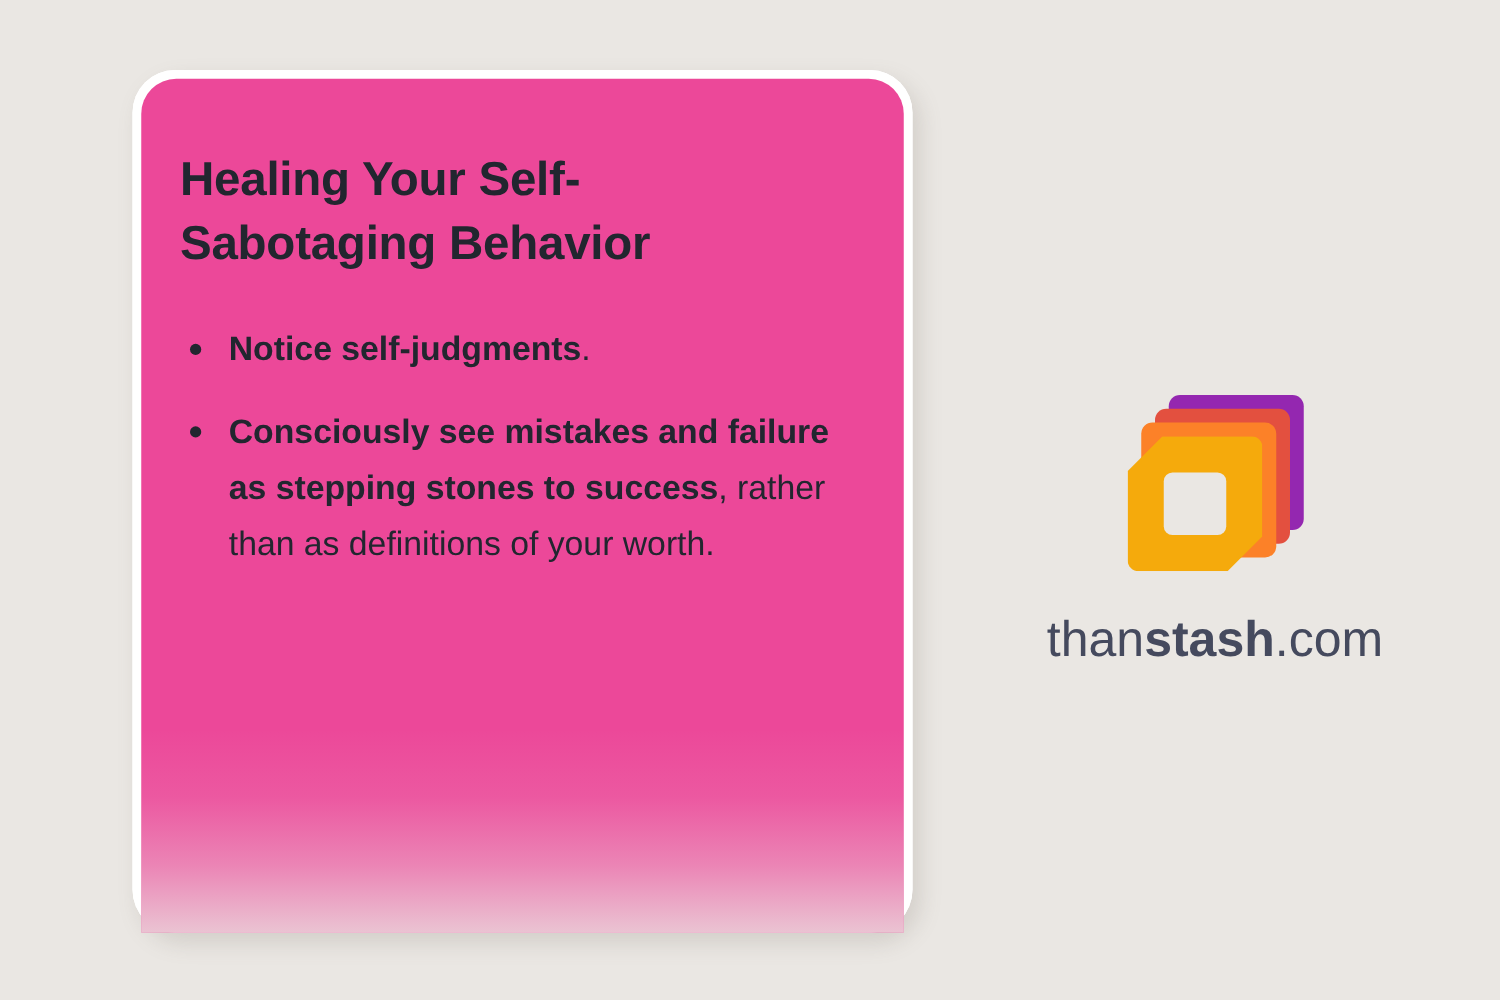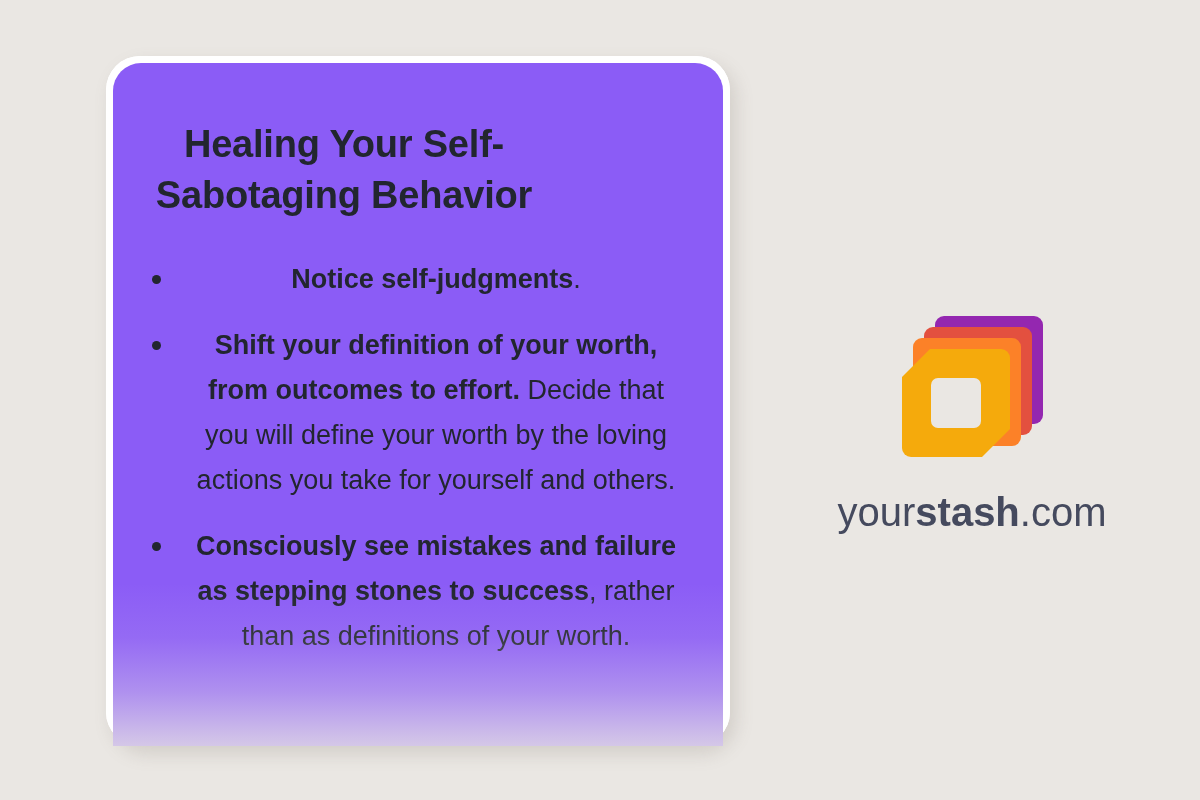--- a/index.html
+++ b/index.html
@@ -171,36 +171,32 @@
   #wordmark .thick { font-weight: bold; }
 </style>
 </head>
 <body style="background: rgb(234, 231, 227);">
 
 <div id="card-wrapper">
 
   <div id="card-shadow" style="background: rgb(255, 255, 255);"></div>
   <div id="card-outline" style="background: rgb(255, 255, 255);"></div>
 
-  <div id="card-body" style="background: #8b5cf6; text-align: center;">
+  <div id="card-body" style="background: #ec4899;">
     <div id="card-content">
 
       <h1 id="card-title">Healing Your Self-Sabotaging Behavior</h1>
 
       <ul class="bullet-list">
 
         <li class="bullet-item">
           <span class="dot"></span>
           <span class="lead">Notice self-judgments</span><span class="rest">.</span>
         </li>
 
-        <li class="bullet-item">
-          <span class="dot"></span>
-          <span class="lead">Shift your definition of your worth, from outcomes to effort.</span><span class="rest"> Decide that you will define your worth by the loving actions you take for yourself and others.</span>
-        </li>
 
         <li class="bullet-item">
           <span class="dot"></span>
           <span class="lead">Consciously see mistakes and failure as stepping stones to success</span><span class="rest">, rather than as definitions of your worth.</span>
         </li>
 
       </ul>
     </div>
 
     <div id="card-fade"></div>
@@ -211,15 +207,15 @@
 
   <div id="logo-mark">
     <div class="logo-layer" id="logo-layer-0" style="background: rgb(148, 39, 176);"></div>
     <div class="logo-layer" id="logo-layer-1" style="background: rgb(227, 80, 63);"></div>
     <div class="logo-layer" id="logo-layer-2" style="background: rgb(252, 129, 40);"></div>
     <div class="logo-layer" id="logo-layer-3" style="background: rgb(245, 170, 12);"></div>
     <div id="logo-hole" style="background: rgb(234, 231, 227);"></div>
   </div>
 
   <div id="wordmark" style="color: rgb(69, 74, 94);">
-    <span class="thin">your</span><span class="thick">stash</span><span class="thin">.com</span>
+    <span class="thin">than</span><span class="thick">stash</span><span class="thin">.com</span>
   </div>
 </div>
 
 </body></html>

